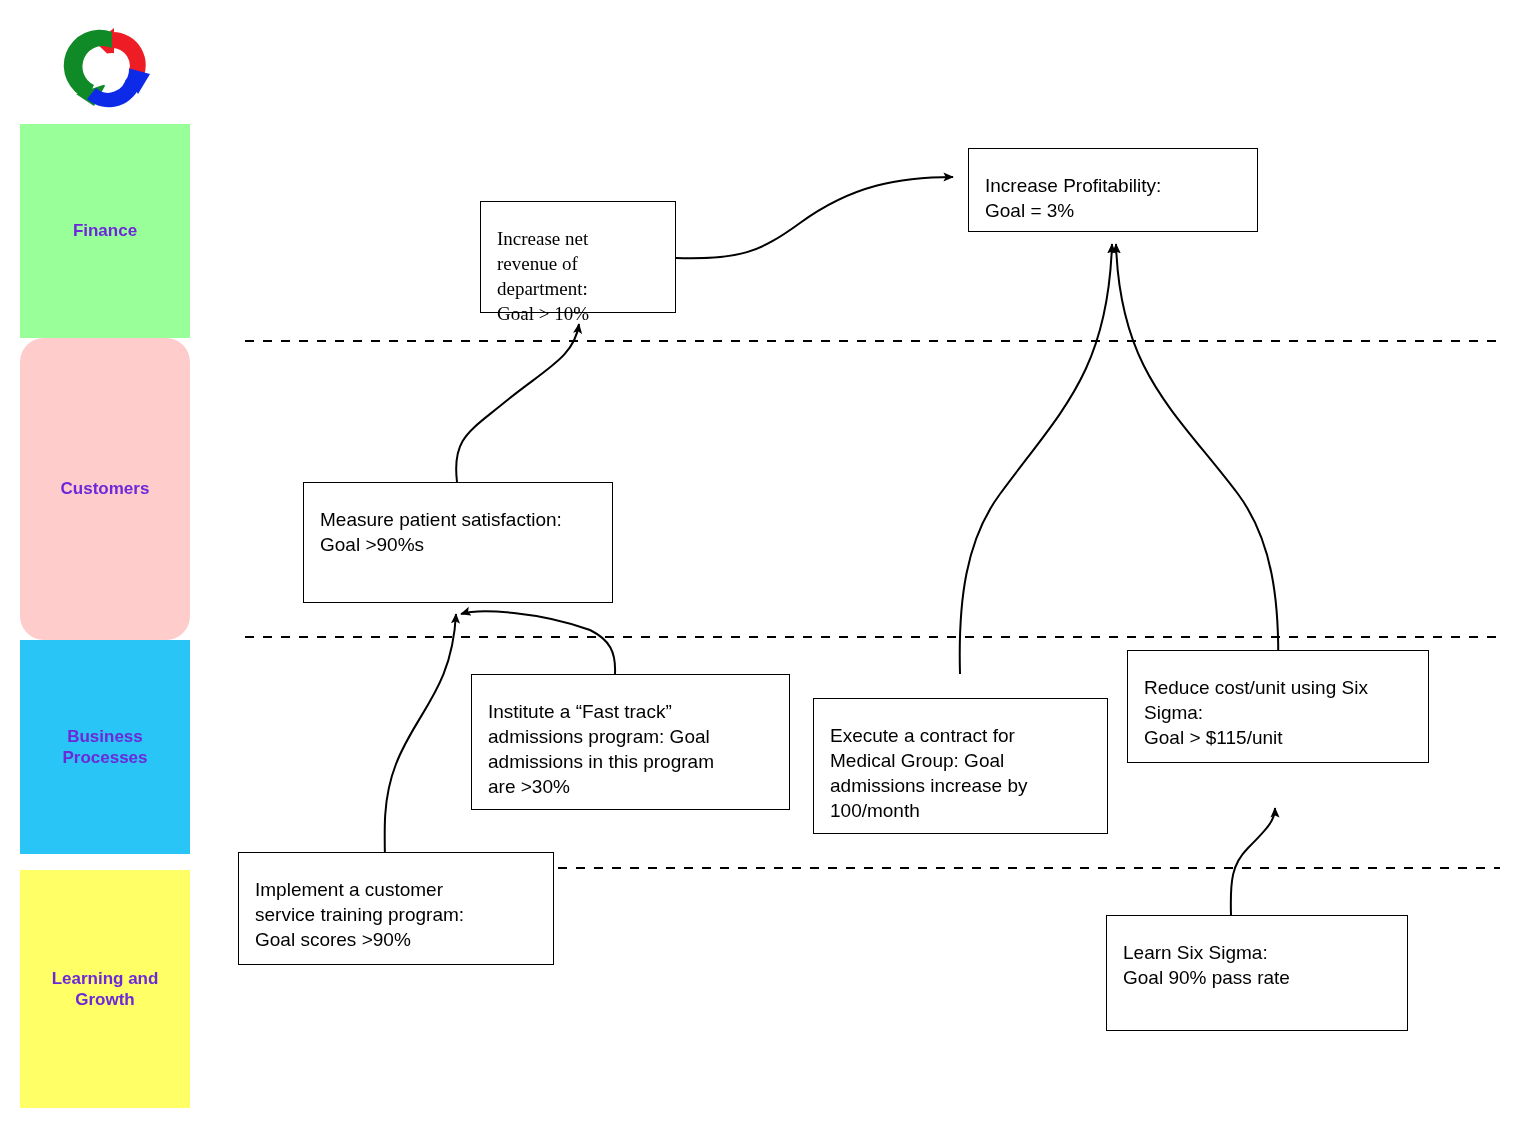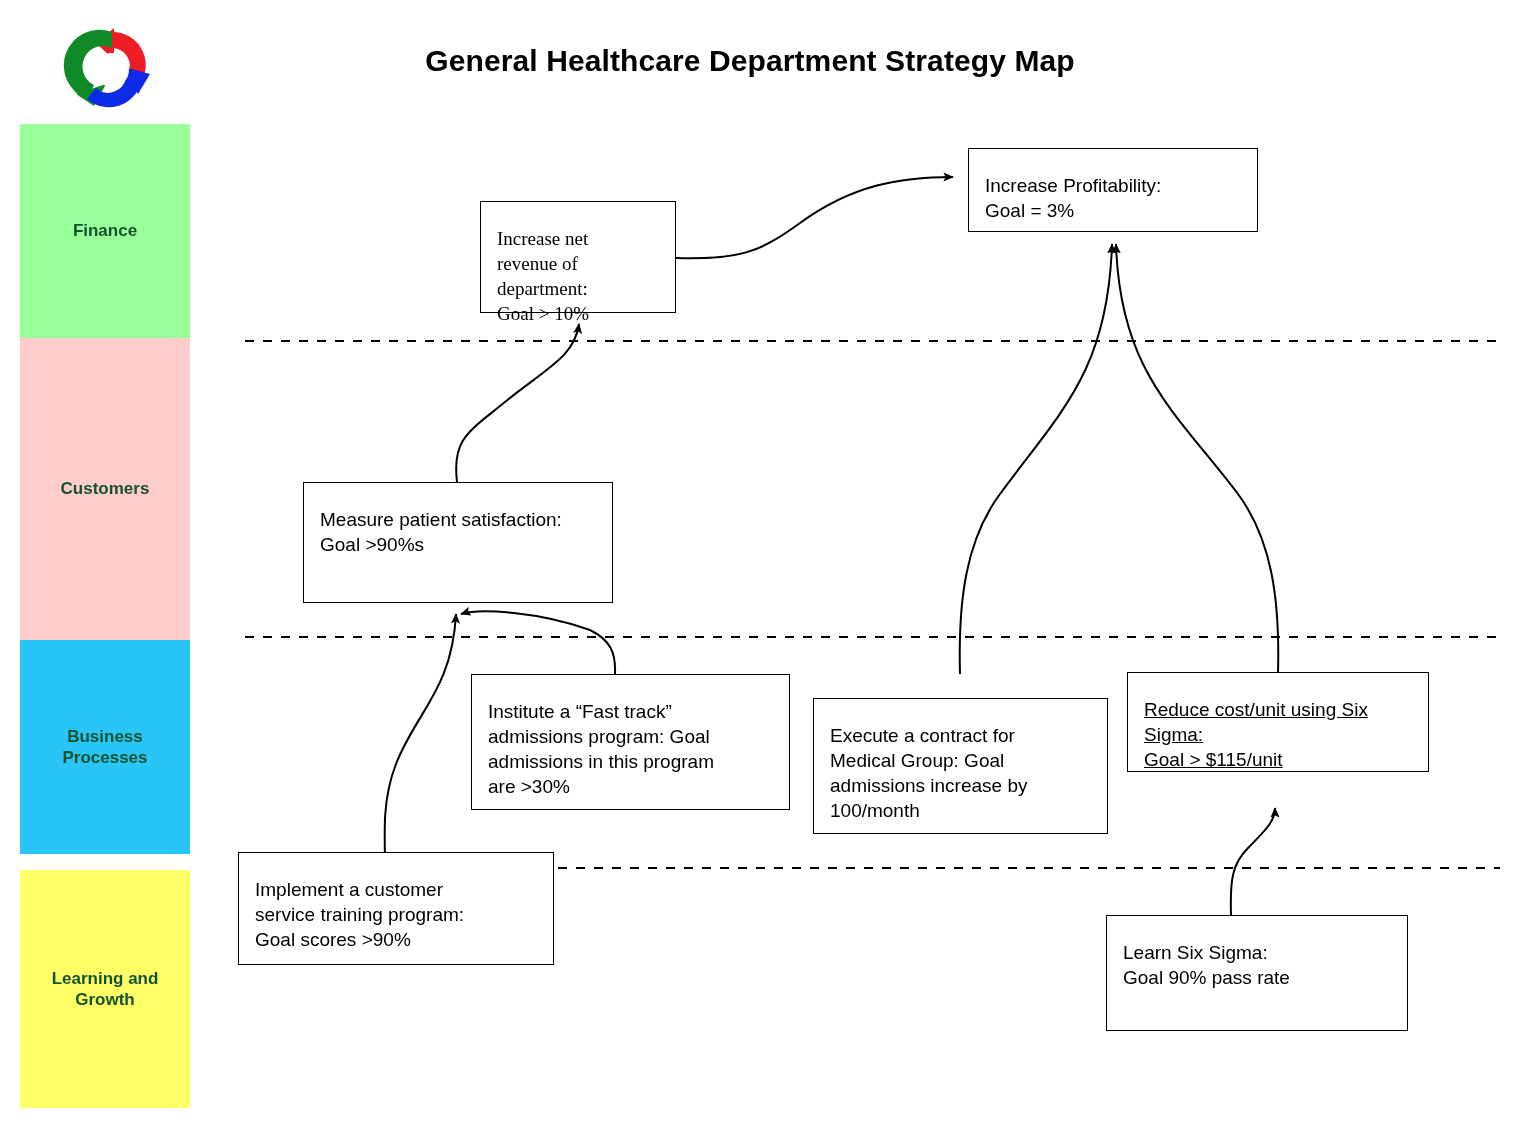--- a/index.html
+++ b/index.html
@@ -54,21 +54,21 @@
     position: absolute;
     left: 20px;
     width: 170px;
     display: flex;
     align-items: center;
     justify-content: center;
     text-align: center;
     font-size: 17px;
     font-weight: bold;
     line-height: 1.25;
-    color: #14532d;
+    color: #6d28d9;
   }
 
   
   .node {
     position: absolute;
     box-sizing: border-box;
     background: #ffffff;
     border: 1.6px solid #000000;
     font-size: 19px;
     line-height: 1.32;
@@ -89,21 +89,21 @@
 </style>
 </head>
 <body>
 
 <div id="canvas">
 
   <div id="bands">
       <div class="band" style="top: 124px; height: 214px; background: rgb(153, 255, 153);">
         <span style="white-space: pre-line;">Finance</span>
       </div>
-      <div class="band" style="top: 338px; height: 302px; background: rgb(255, 204, 204);">
+      <div class="band" style="top: 338px; height: 302px; background: rgb(255, 204, 204); border-radius: 24px;">
         <span style="white-space: pre-line;">Customers</span>
       </div>
       <div class="band" style="top: 640px; height: 214px; background: rgb(41, 197, 246);">
         <span style="white-space: pre-line;">Business
 Processes</span>
       </div>
       <div class="band" style="top: 870px; height: 238px; background: rgb(255, 255, 102);">
         <span style="white-space: pre-line;">Learning and
 Growth</span>
       </div>
@@ -119,21 +119,20 @@
         <path d="M 50 6 A 33 33 0 0 0 25 73 L 32 59 A 18 18 0 0 1 50 22 Z" fill="#0f8a26"></path>
         <path d="M 14 68 L 44 58 L 32 80 Z" fill="#0f8a26"></path>
 
         <path d="M 25 73 A 33 33 0 0 0 79 56 L 64 51 A 18 18 0 0 1 34 62 Z" fill="#0d2ae8"></path>
         <path d="M 88 48 L 58 40 L 76 68 Z" fill="#0d2ae8"></path>
         <circle cx="50" cy="44" r="17" fill="#ffffff"></circle>
       </g>
     </svg>
   </div>
 
-  <div class="page-title">General Healthcare Department Strategy Map</div>
 
   <svg class="diagram-svg" viewBox="0 0 1528 1144" width="1528" height="1144">
     <defs>
       <marker id="arrowhead" viewBox="0 0 10 10" refX="9.2" refY="5" markerWidth="5.2" markerHeight="5.2" orient="auto-start-reverse">
         <path d="M 0 0.6 L 10 5 L 0 9.4 L 2.1 5 Z" fill="#000000"></path>
       </marker>
     </defs>
     <g id="separator-layer">
         <line x1="245" y1="341" x2="1500" y2="341" stroke="#000000" stroke-width="2.2" stroke-dasharray="9 9"></line>
         <line x1="245" y1="637" x2="1500" y2="637" stroke="#000000" stroke-width="2.2" stroke-dasharray="9 9"></line>
@@ -160,21 +159,21 @@
       <div class="node" style="left: 303px; top: 482px; width: 310px; height: 121px;">Measure patient satisfaction:
 Goal &gt;90%s</div>
       <div class="node" style="left: 471px; top: 674px; width: 319px; height: 136px;">Institute a “Fast track”
 admissions program:  Goal
 admissions in this program
 are &gt;30%</div>
       <div class="node" style="left: 813px; top: 674px; width: 295px; height: 136px; margin-top: 24px;">Execute a contract for
 Medical Group:  Goal
 admissions increase by
 100/month</div>
-      <div class="node" style="left: 1127px; top: 672px; width: 302px; height: 100px; text-decoration: underline;">Reduce cost/unit using Six
+      <div class="node" style="left: 1127px; top: 650px; width: 302px; height: 113px;">Reduce cost/unit using Six
 Sigma:
 Goal &gt; $115/unit</div>
       <div class="node" style="left: 238px; top: 852px; width: 316px; height: 113px;">Implement a customer
 service training program:
 Goal scores &gt;90%</div>
       <div class="node" style="left: 1106px; top: 915px; width: 302px; height: 116px;">Learn Six Sigma:
 Goal 90% pass rate</div>
     </div>
 
 </div>

